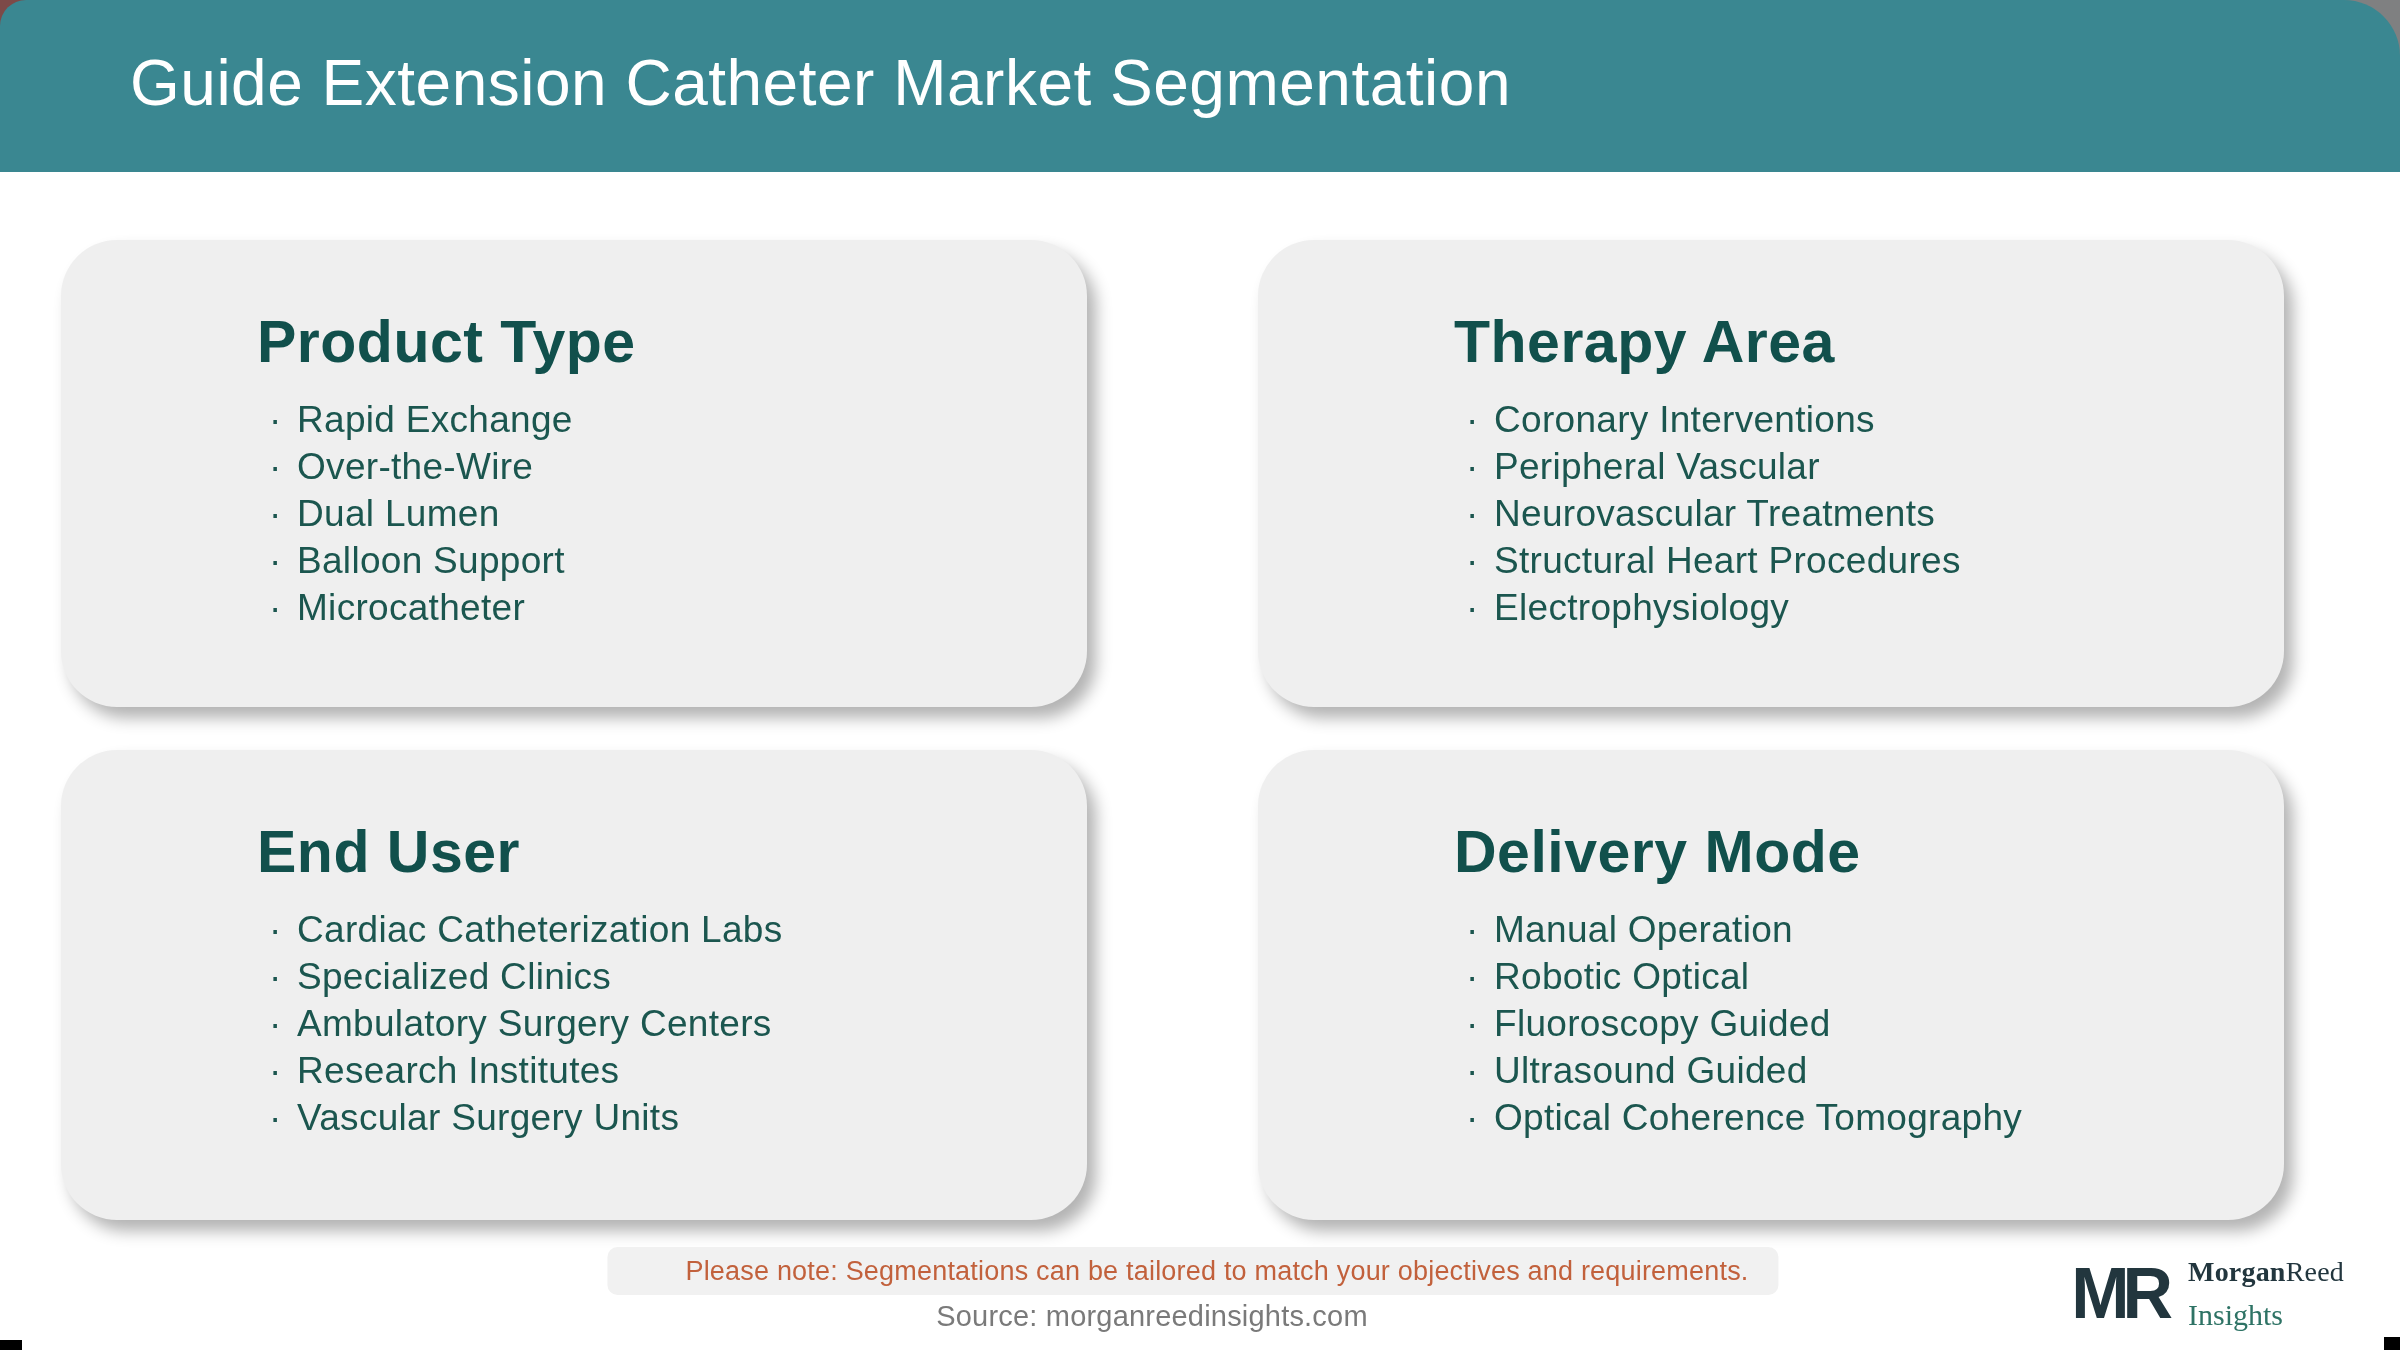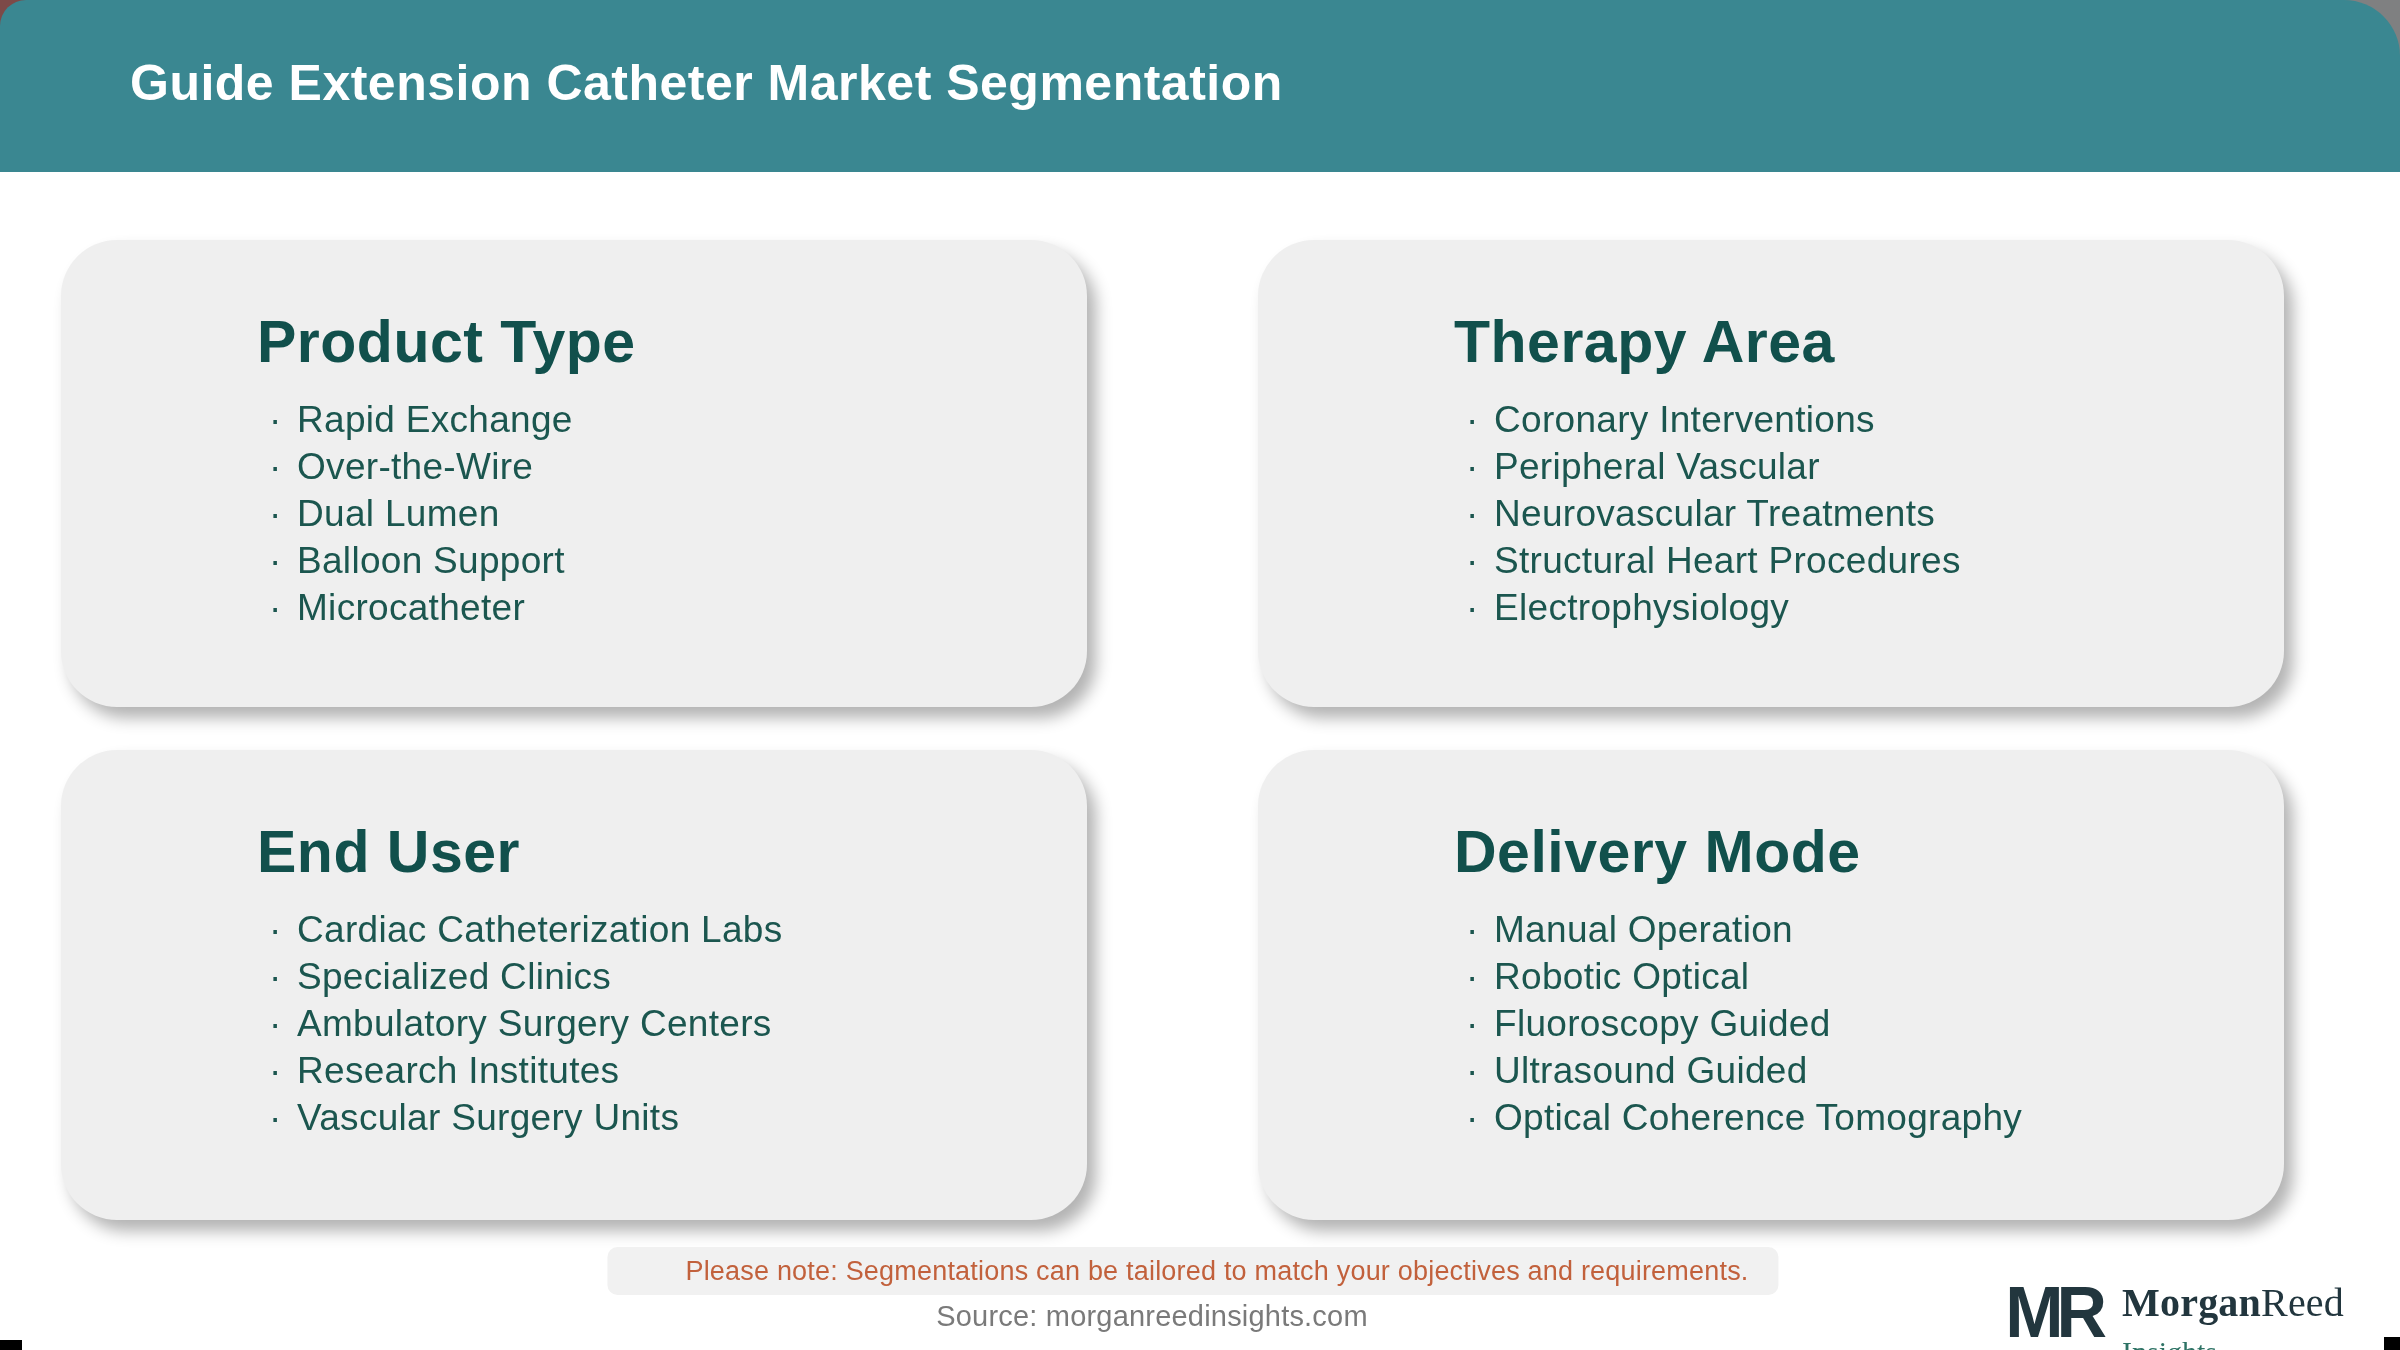--- a/index.html
+++ b/index.html
@@ -15,21 +15,21 @@
   .bottom-mark.left{left:0;bottom:0;width:22px;height:10px;}
   .bottom-mark.right{right:0;bottom:0;width:16px;height:13px;}
 
   .header{
     position:absolute;left:0;top:0;width:2400px;height:172px;z-index:1;
     background:var(--header-teal,#3a8791);
     border-radius:26px 56px 0 0;
     display:flex;align-items:center;
   }
   .header h1{
-    margin:0 16px 6px 130px;color:#ffffff;font-size:50px;font-weight:700;
+    margin:0 16px 6px 130px;color:#ffffff;font-size:64px;font-weight:400;
     letter-spacing:0.5px;
   }
 
   .card{
     position:absolute;width:1026px;background:var(--card-bg,#efefef);
     border-radius:56px;
     box-shadow:9px 11px 16px rgba(0,0,0,0.30);
     box-sizing:border-box;
     padding:68px 60px 0 196px;
     z-index:1;
@@ -67,21 +67,21 @@
     position:absolute;right:56px;top:1258px;z-index:2;
     display:flex;align-items:center;gap:22px;
     font-family:"Liberation Serif","DejaVu Serif",serif;
   }
   .logo .monogram{
     font-family:"Liberation Sans","DejaVu Sans",sans-serif;
     font-size:70px;font-weight:800;letter-spacing:-0.10em;
     color:var(--logo-dark,#22363e);line-height:70px;transform:scaleY(1.02);
   }
   .logo .wordmark{display:flex;flex-direction:column;line-height:1;}
-  .logo .name{font-size:40px;color:var(--logo-dark,#25343e);letter-spacing:0.2px;margin-top:25px;}
+  .logo .name{font-size:28px;color:var(--logo-dark,#25343e);letter-spacing:0.2px;}
   .logo .name .bold{font-weight:700;}
   .logo .sub{font-size:30px;color:var(--logo-teal,#2e7365);margin-top:14px;}
 </style>
 </head>
 <body>
 
 <div class="slide">
 
   <div class="corner-backer left"></div>
   <div class="corner-backer right"></div>

